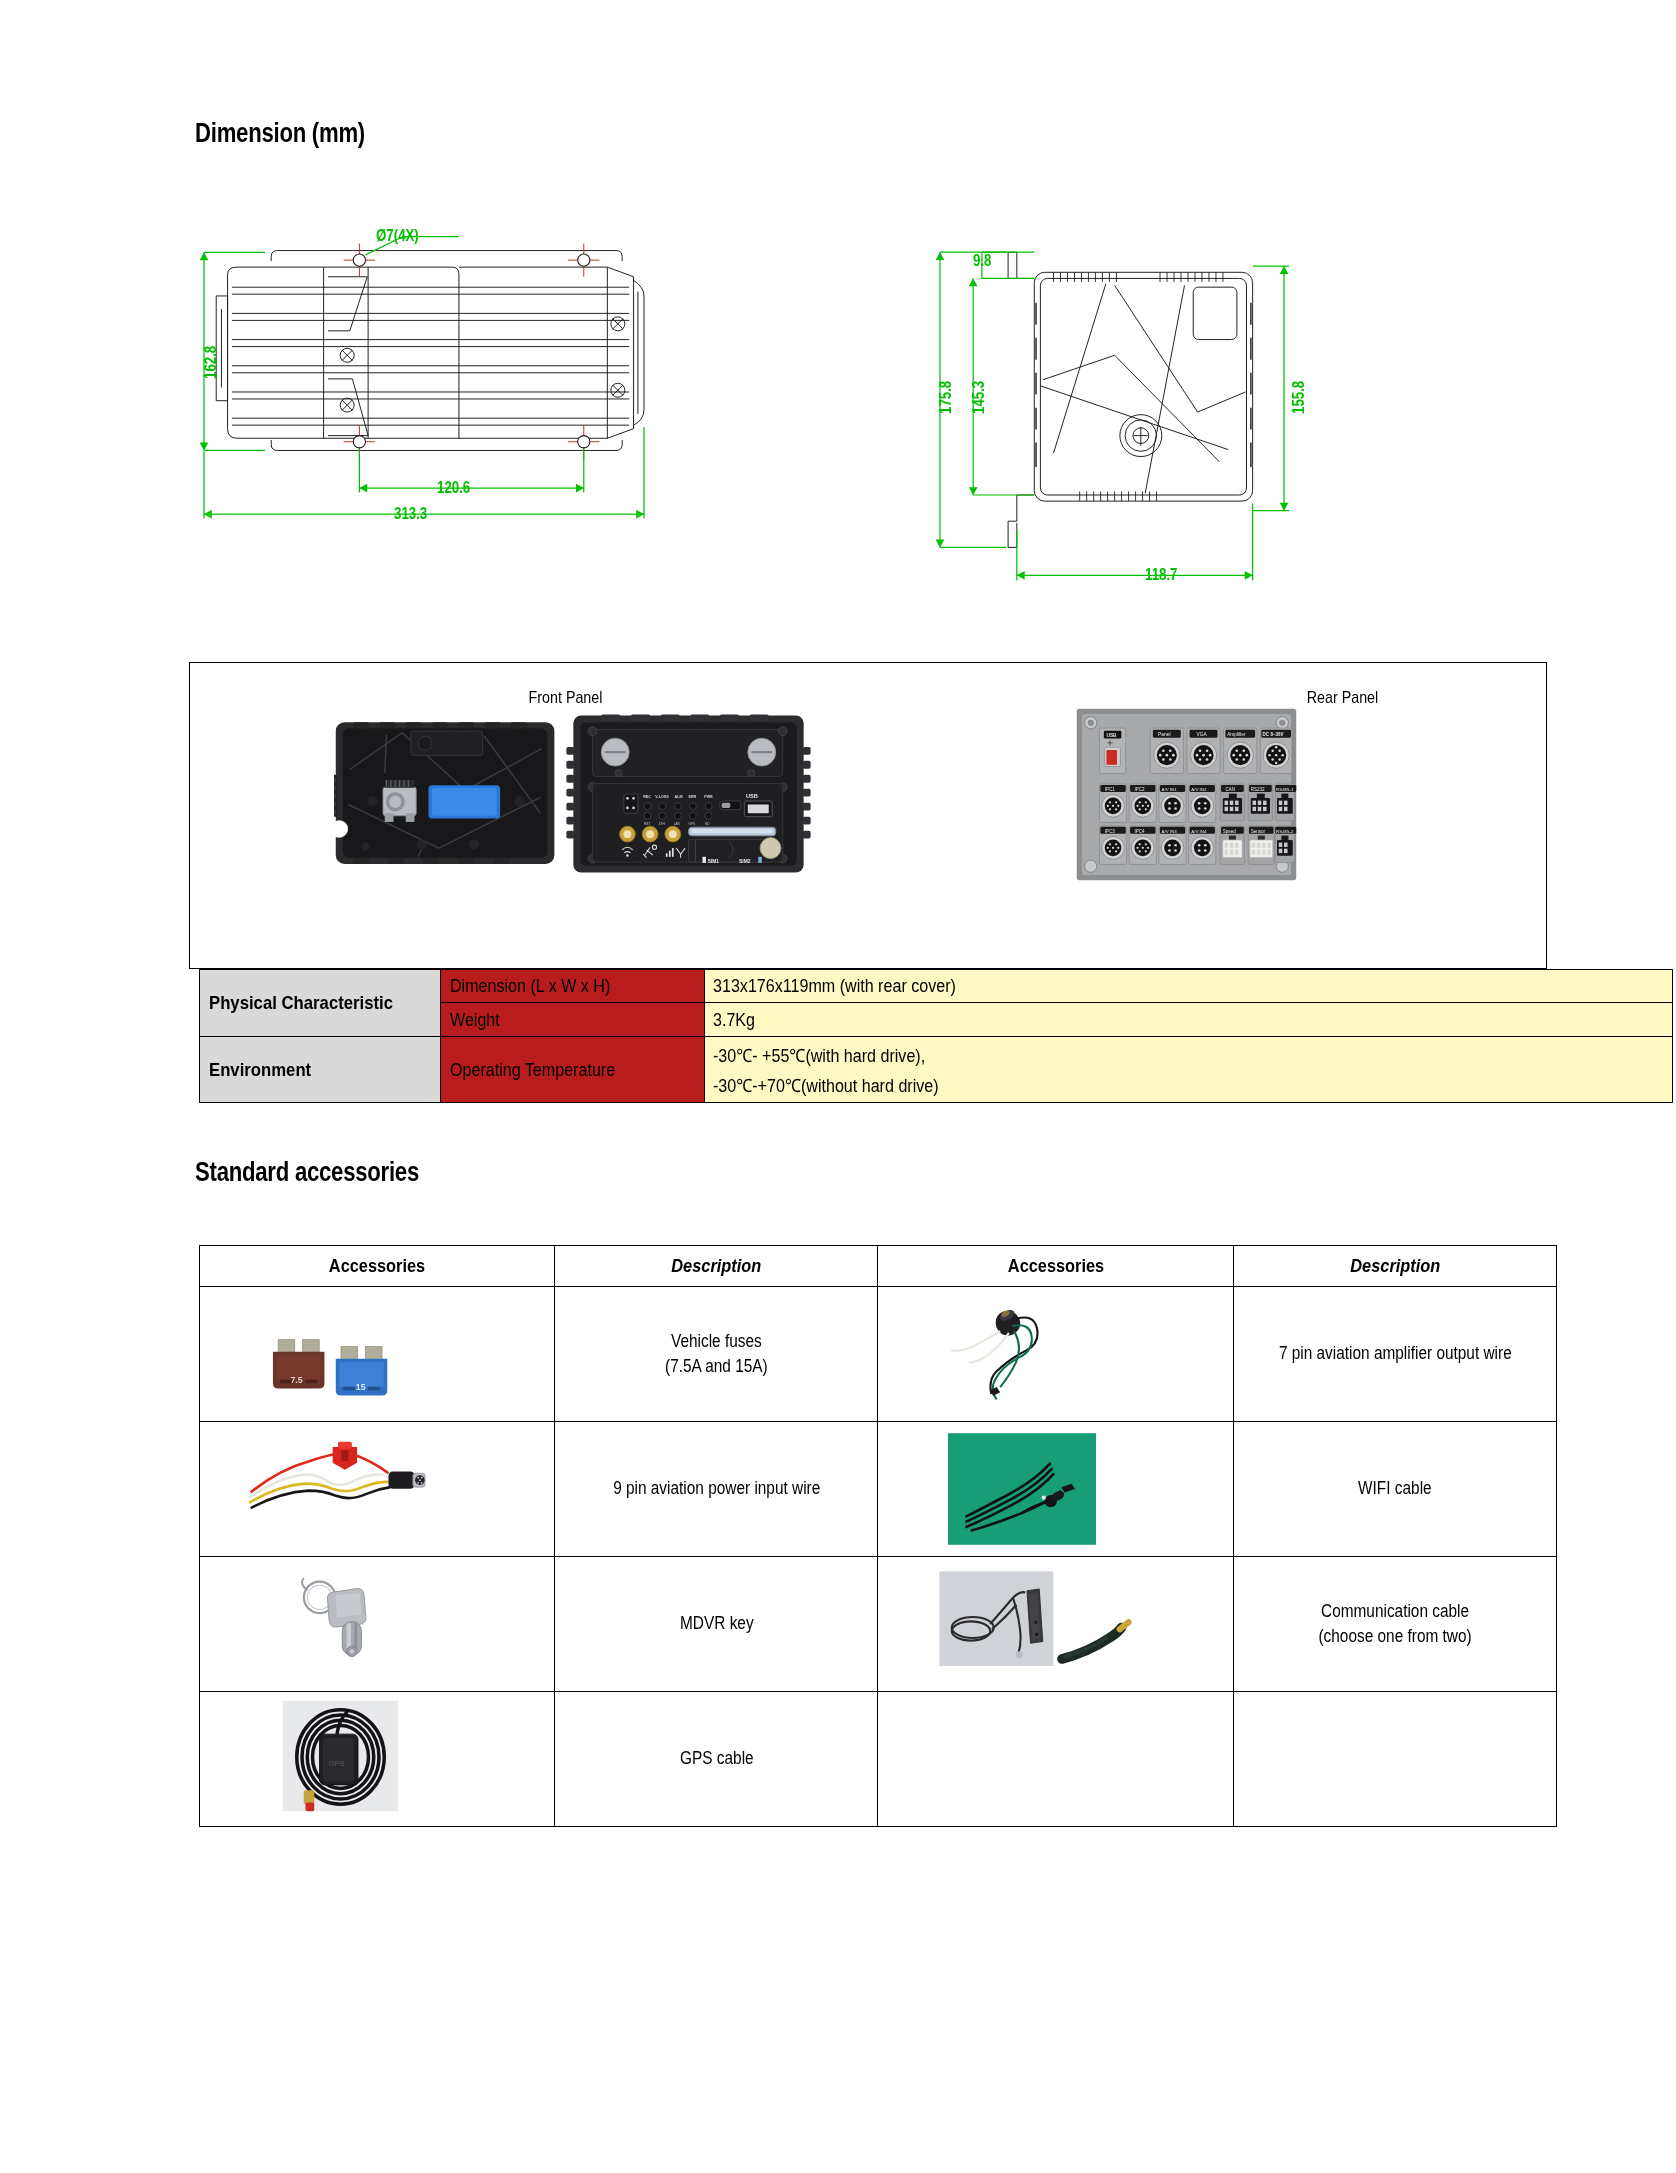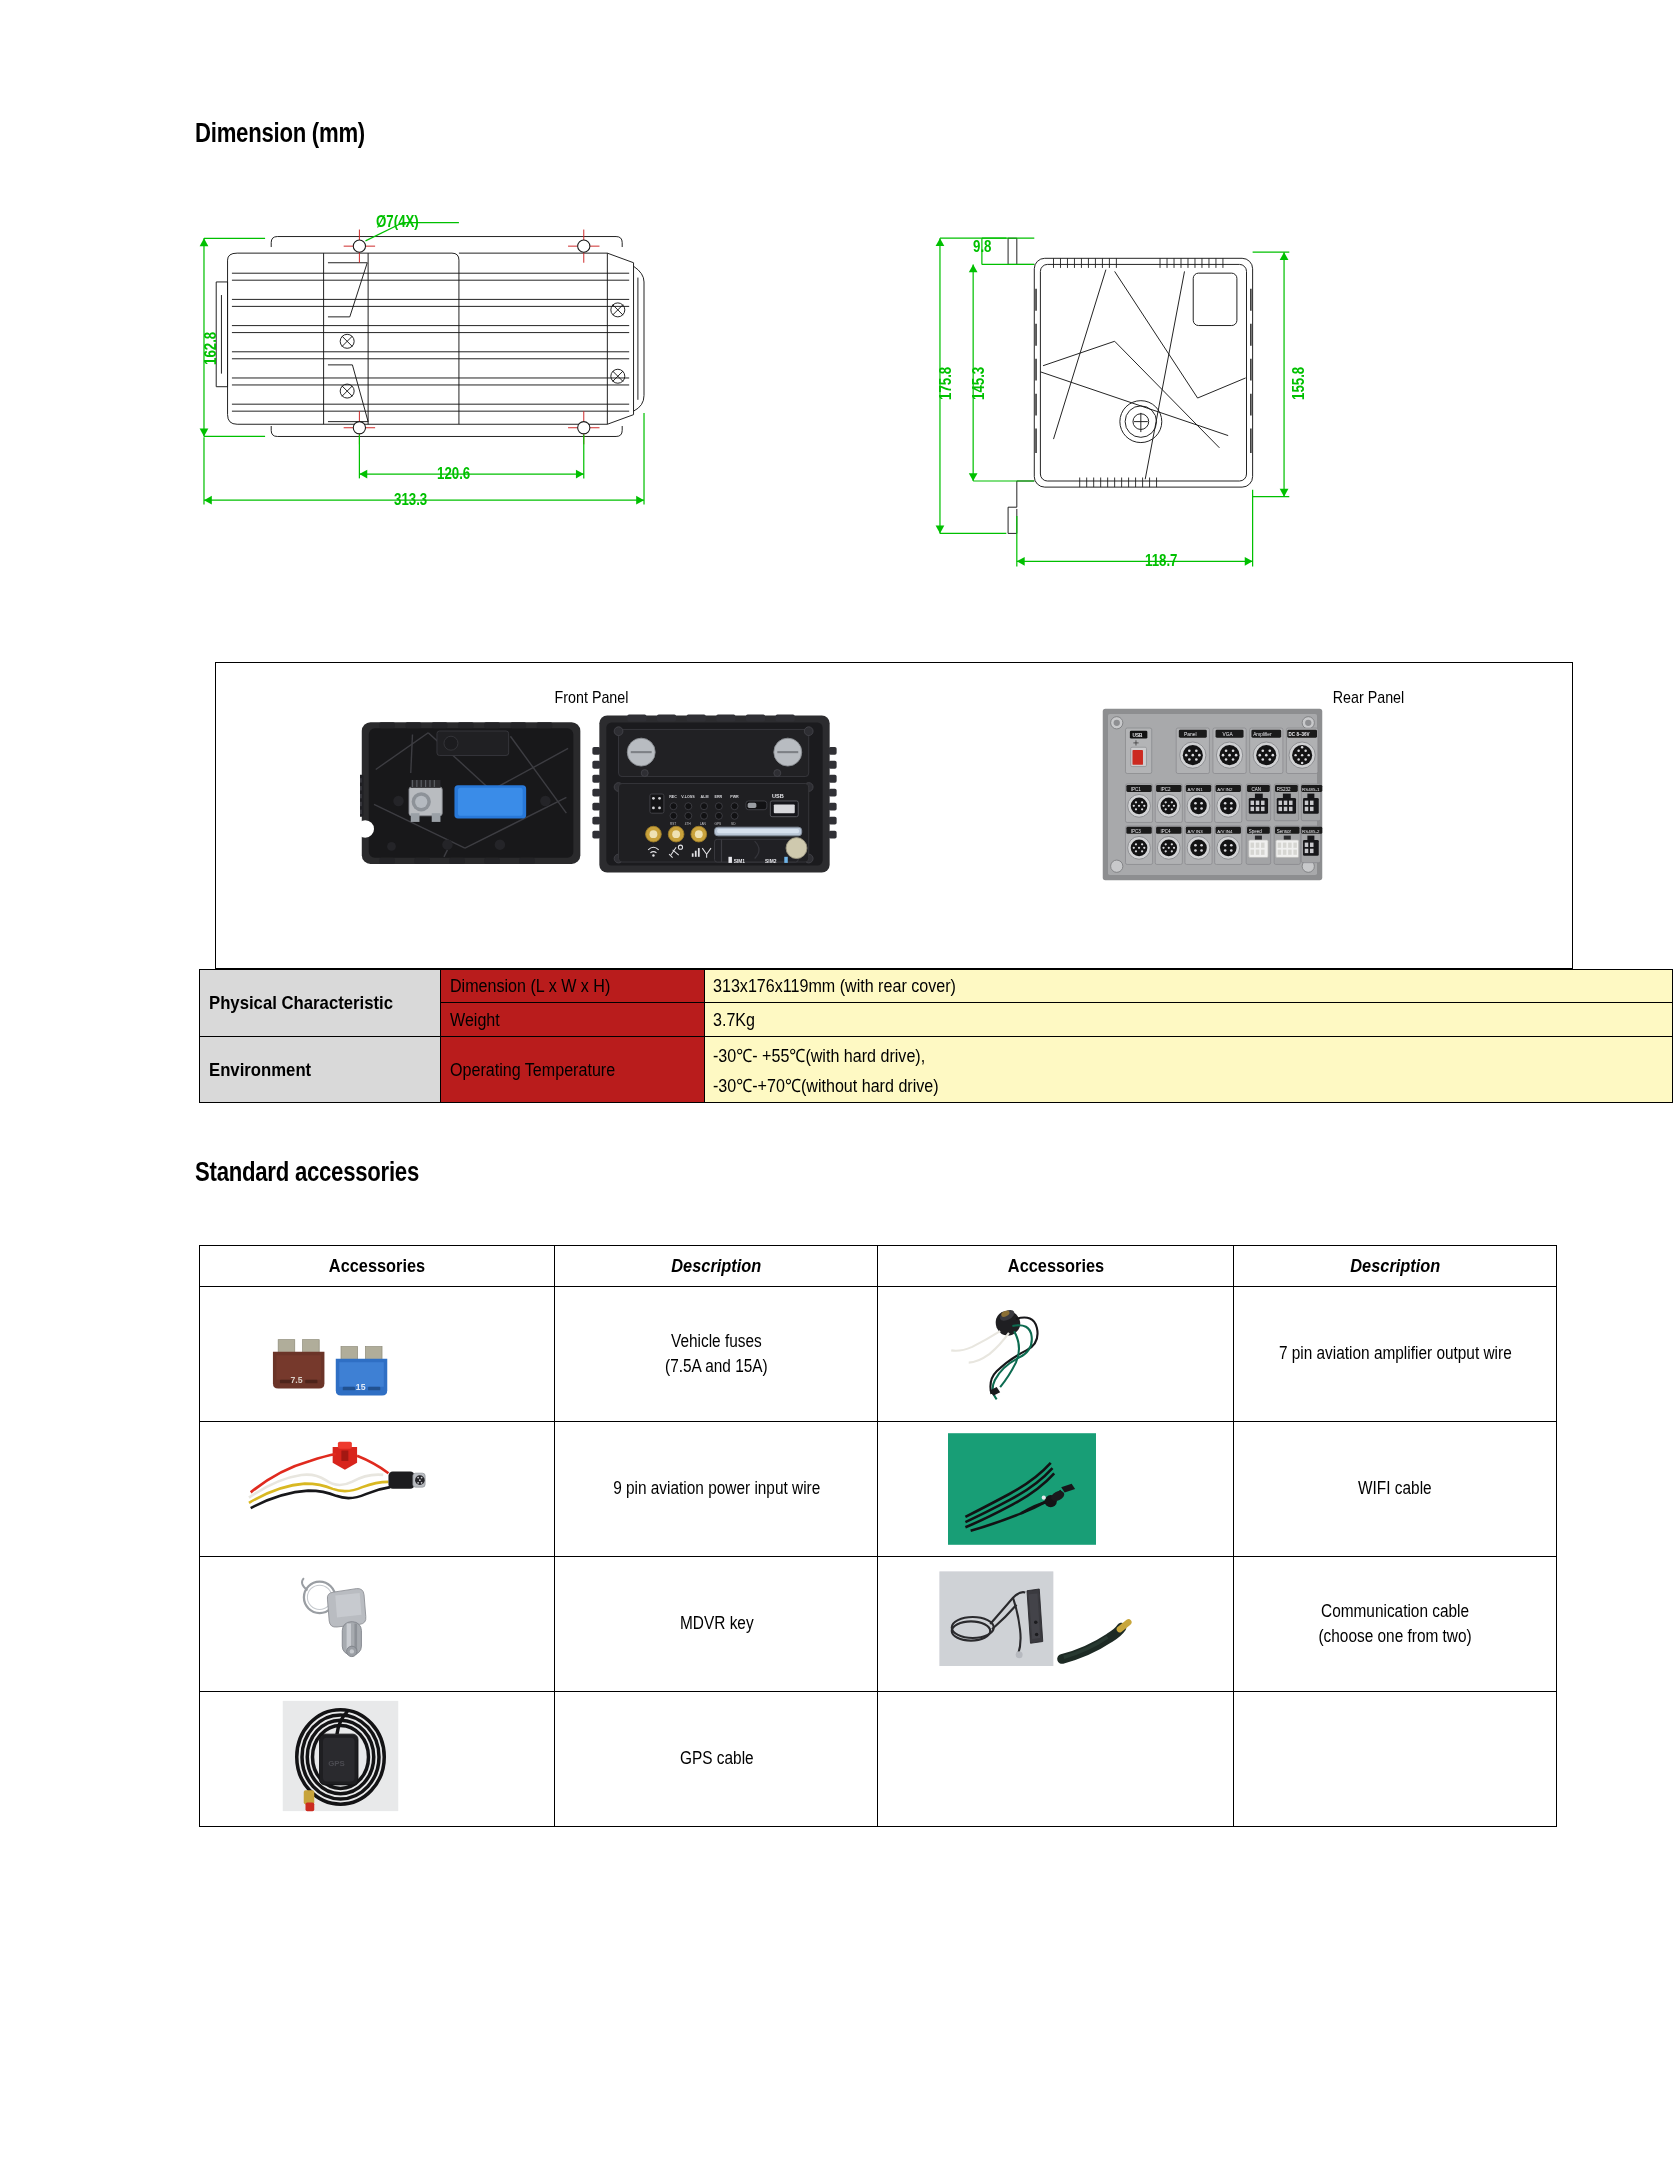--- a/index.html
+++ b/index.html
@@ -23,41 +23,41 @@
     letter-spacing: -0.3px;
     transform: scaleX(0.82);
     transform-origin: left center;
     color: #000;
   }
   #heading-dimension { position: absolute; left: 168px; top: 118px; }
   #heading-accessories { position: absolute; left: 168px; top: 1157px; }
 
   
   #dimension-figure {
-    position: absolute; left: 170px; top: 212px;
+    position: absolute; left: 170px; top: 226px;
     width: 1336px; height: 428px;
   }
   .dim-text {
     position: absolute;
     color: #00c000;
     font-family: "Liberation Sans", sans-serif;
     font-weight: bold;
     font-size: 16.6px;
     transform: scaleX(0.8);
     transform-origin: left center;
     white-space: nowrap;
   }
   .dim-text.vert {
     transform: rotate(-90deg) scaleX(0.8);
     transform-origin: left top;
   }
 
   
   #panel-table {
-    position: absolute; left: 188px; top: 1e0px;
+    position: absolute; left: 162px; top: 1e0px;
     top: 662px;
     width: 1358px; height: 307px;
     border: 1.7px solid #000;
     box-sizing: border-box;
     background: #fff;
   }
   .panel-caption {
     position: absolute;
     font-size: 16.6px;
     transform: scaleX(0.86);

